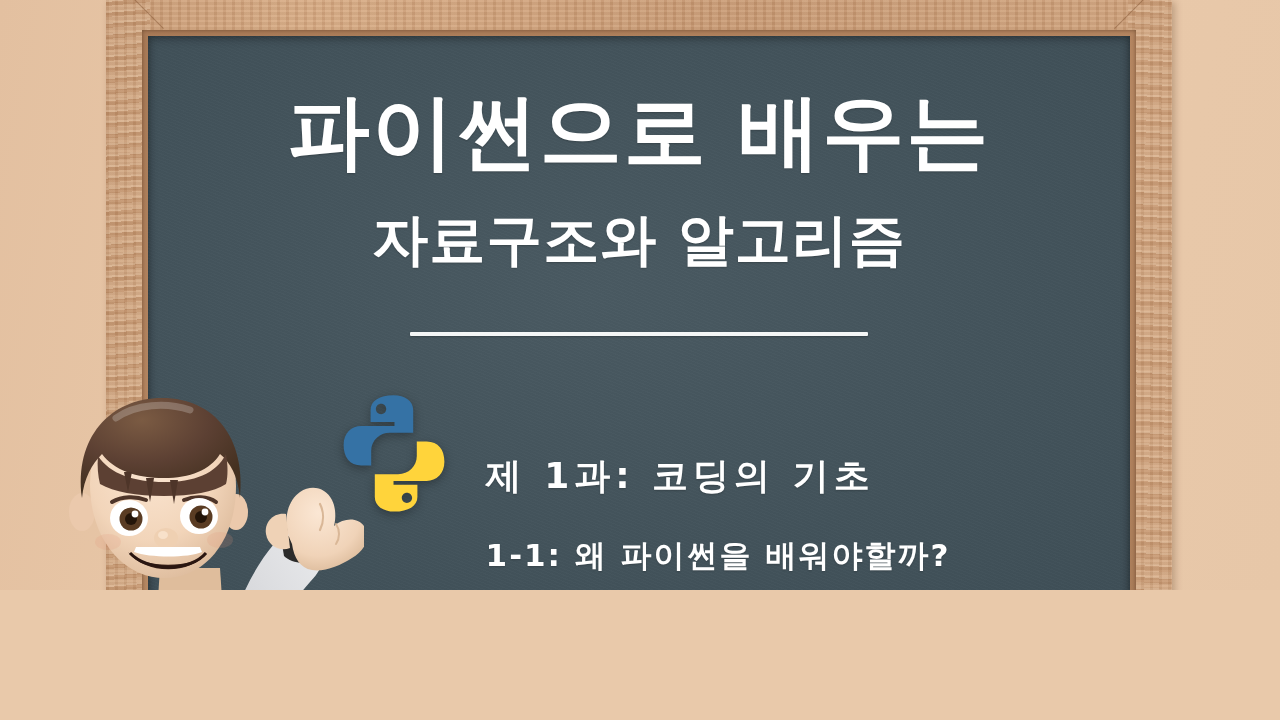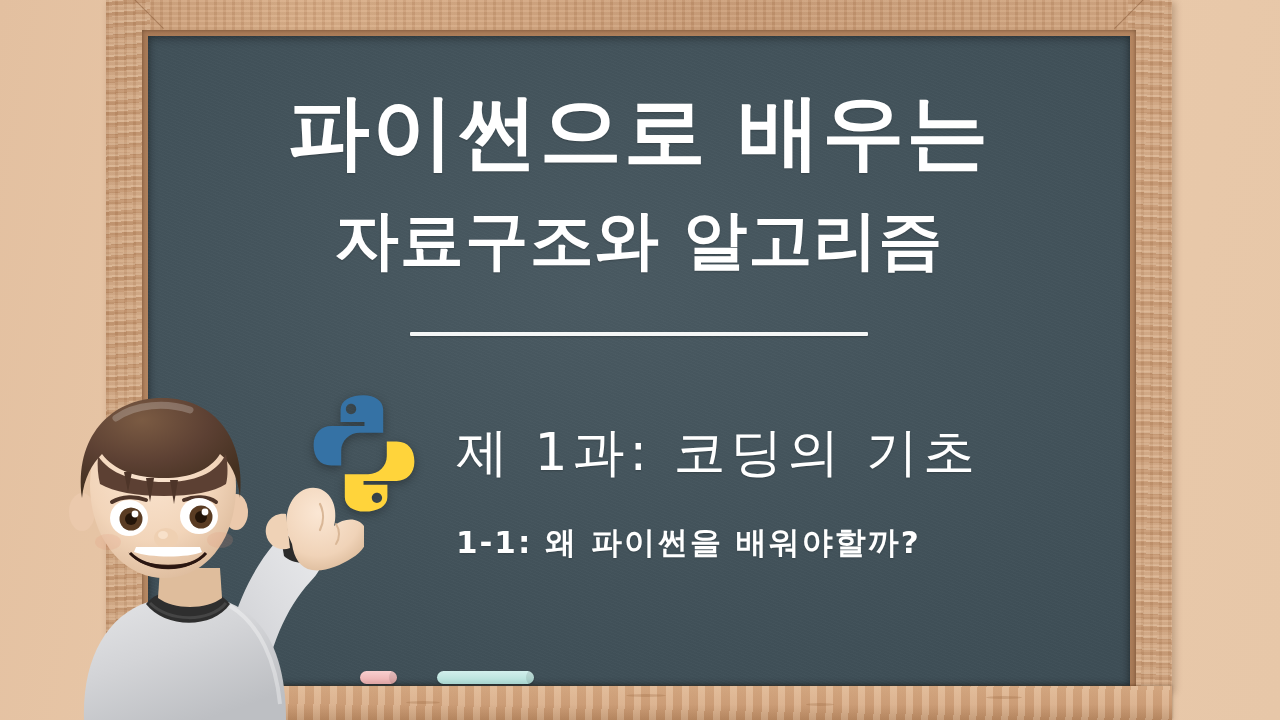--- a/index.html
+++ b/index.html
@@ -12,21 +12,21 @@
   }
 
   body {
     font-family: "DejaVu Sans", "Liberation Sans", sans-serif;
     background: #e9c9aa;
   }
 
   #slide {
     position: relative;
     width: 1280px;
-    height: 720px;
+    height: 590px;
     background: #8b5cf6;
     overflow: hidden;
   }
 
   
   .wall {
     position: absolute;
     inset: 0;
     background:
       linear-gradient(100deg, #e3c0a0 0%, #ecccad 40%, #e7c7a8 100%);
@@ -138,21 +138,21 @@
   .title-line {
     color: #ffffff;
     font-family: "DejaVu Sans", "Liberation Sans", sans-serif;
     font-weight: 700;
     font-size: 82px;
     line-height: 108px;
     letter-spacing: 2px;
     text-shadow: 0 1px 2px rgba(0,0,0,0.22);
     white-space: nowrap;
   }
-  .title-line.l2 { font-size: 64px; letter-spacing: 1px; }
+  .title-line.l2 { font-size: 56px; letter-spacing: 1px; }
 
   .divider {
     width: 458px;
     height: 4px;
     background: #f4f6f6;
     margin: 38px auto 0 auto;
     border-radius: 1px;
     box-shadow: 0 1px 2px rgba(0,0,0,0.25);
   }
 
@@ -165,26 +165,27 @@
     display: flex;
     align-items: flex-start;
     justify-content: center;
     gap: 26px;
   }
 
   .lesson-text { padding-top: 32px; }
 
   .lesson-title {
     color: #ffffff;
-    font-weight: 400;
-    font-size: 52px;
+    font-weight: 700;
+    font-size: 36px;
     letter-spacing: 5px;
     line-height: 1.25;
     text-shadow: 0 1px 2px rgba(0,0,0,0.22);
     white-space: nowrap;
+    margin-top: 33px;
   }
   .lesson-sub {
     color: #ffffff;
     font-weight: 700;
     font-size: 31px;
     letter-spacing: 2px;
     margin-top: 37px;
     text-shadow: 0 1px 2px rgba(0,0,0,0.2);
     white-space: nowrap;
   }

